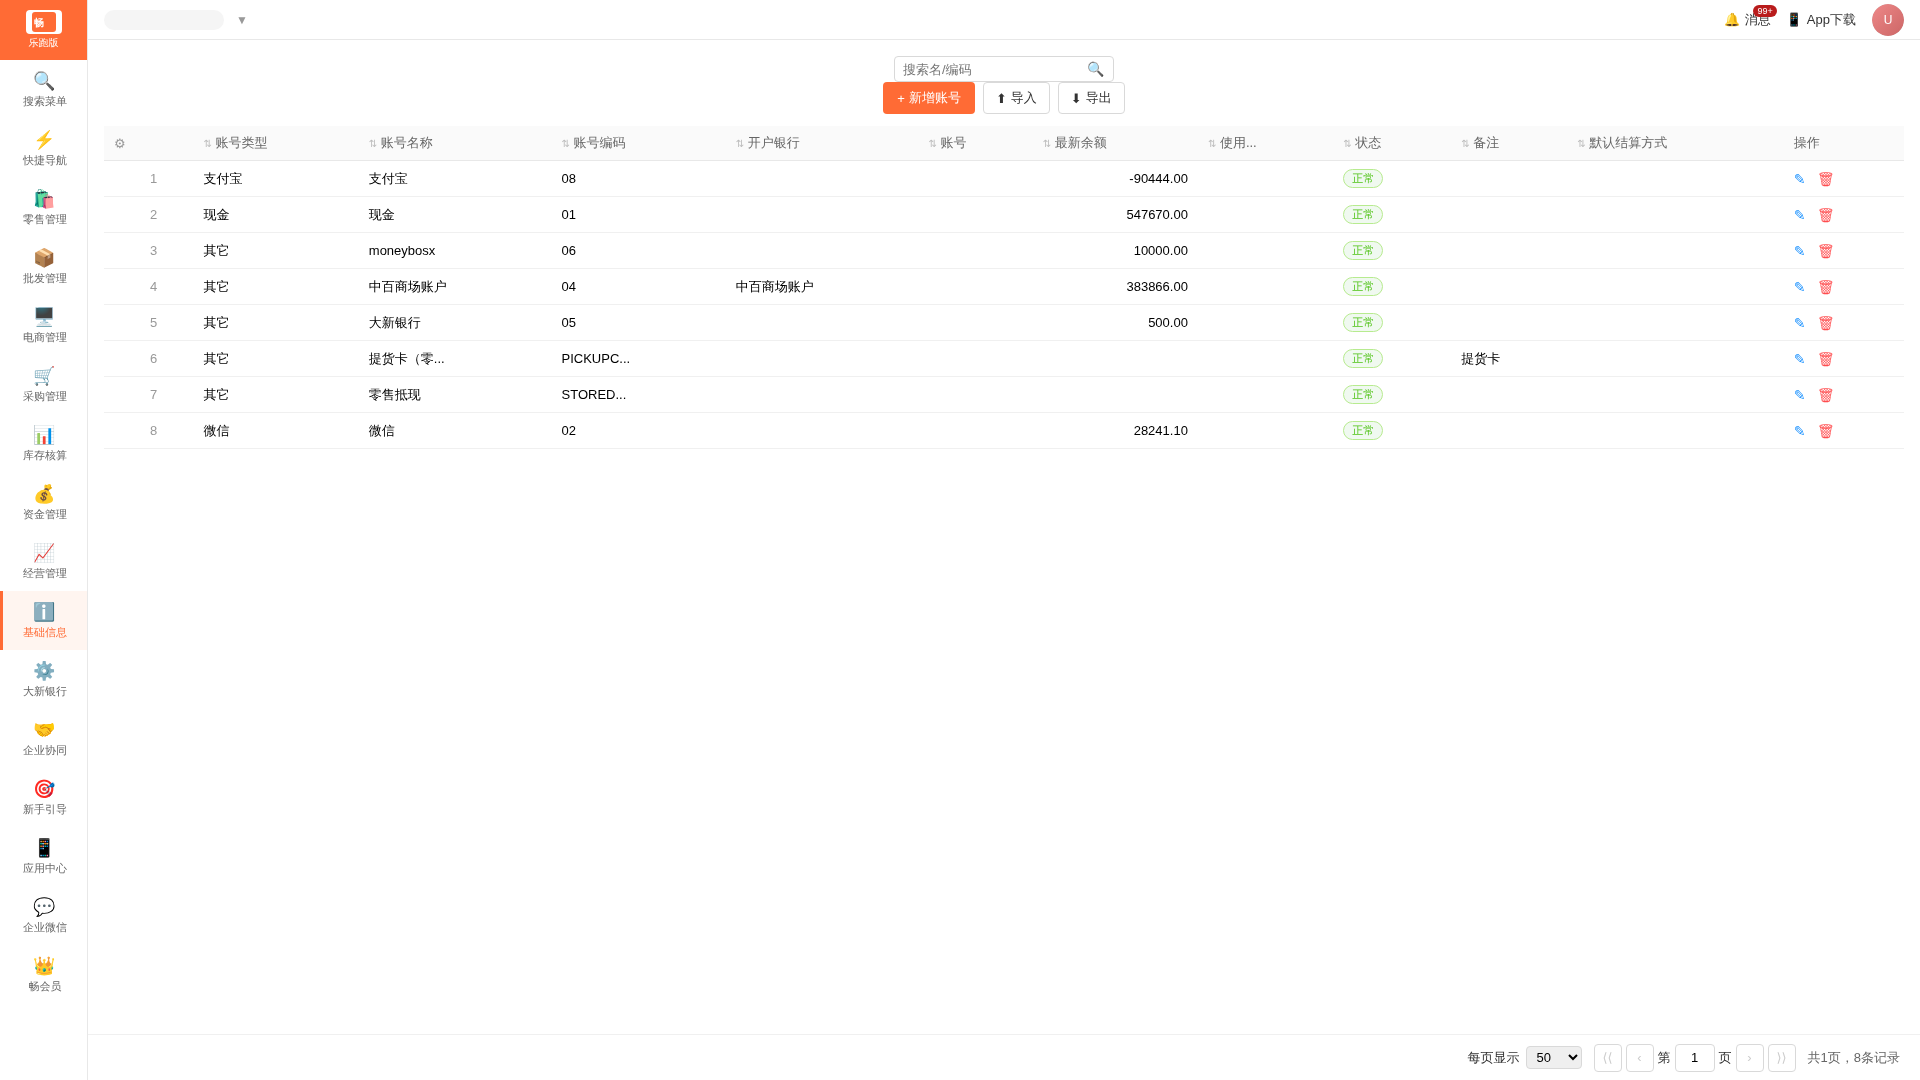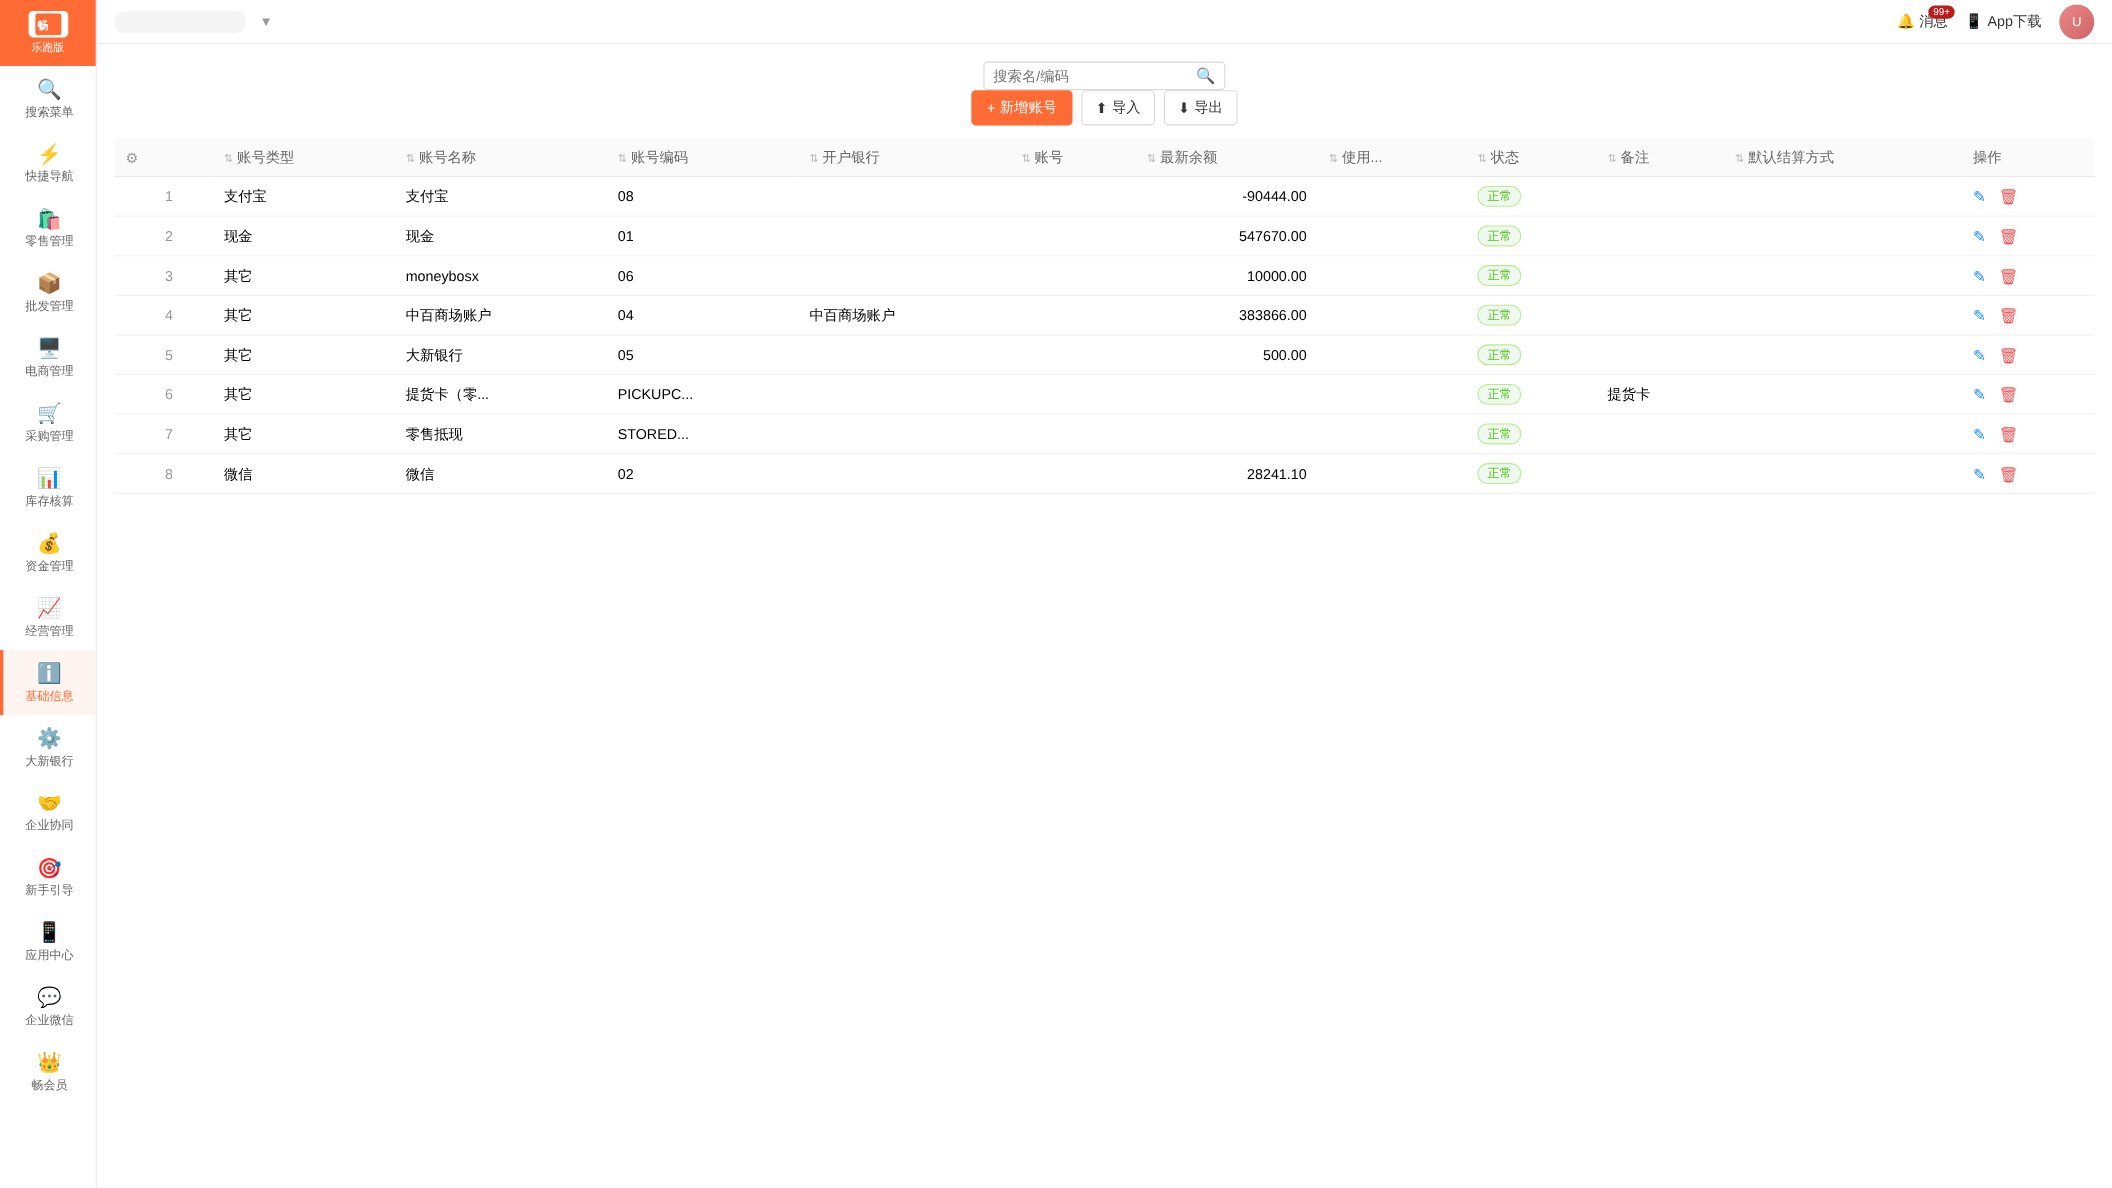--- a/index.html
+++ b/index.html
@@ -453,13 +453,33 @@
     <td></td>
     <td>
       <span class="action-edit" title="编辑">✎</span>
       <span class="action-delete" title="删除">🗑</span>
     </td>
   </tr>
         </tbody>
     </table>
   </div>
 
+  <div class="footer">
+    <div class="page-size-select">
+      <span>每页显示</span>
+      <select>
+        <option>50</option>
+        <option>100</option>
+        <option>200</option>
+      </select>
+    </div>
+    <div class="pagination">
+      <div class="page-btn disabled">⟨⟨</div>
+      <div class="page-btn disabled">‹</div>
+      <span>第</span>
+      <input class="page-input" type="text" value="1" style="">
+      <span>页</span>
+      <div class="page-btn disabled">›</div>
+      <div class="page-btn disabled">⟩⟩</div>
+    </div>
+    <span class="page-info">共1页，8条记录</span>
+  </div>
 </div>
 
 </body></html>

